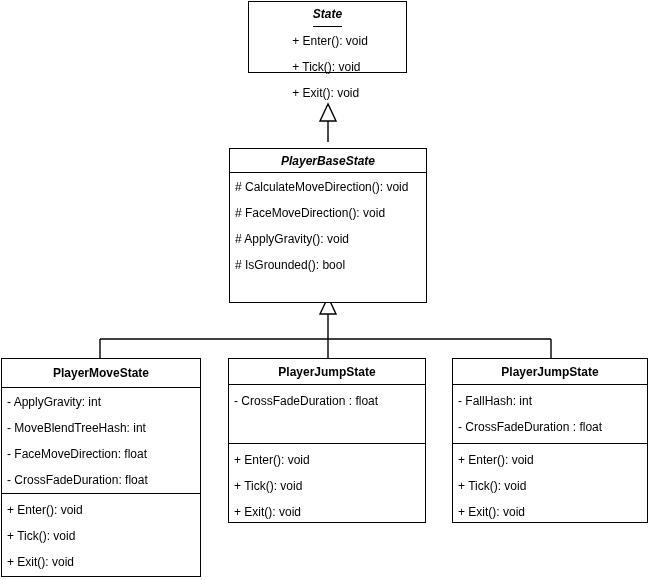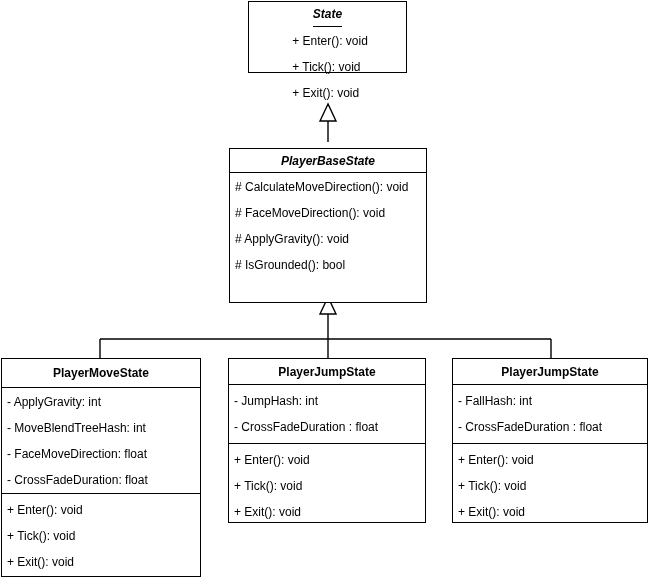--- a/index.html
+++ b/index.html
@@ -128,21 +128,20 @@
     <div class="uml-compartment methods">
       <div class="uml-row">+ Enter(): void</div>
       <div class="uml-row">+ Tick(): void</div>
       <div class="uml-row">+ Exit(): void</div>
     </div>
   </div>
 
   <div class="uml-class" id="box-jump">
     <div class="uml-title">PlayerJumpState</div>
     <div class="uml-compartment fields sep">
-      <div class="uml-row">- JumpHash: int</div>
       <div class="uml-row">- CrossFadeDuration : float</div>
     </div>
     <div class="uml-compartment methods">
       <div class="uml-row">+ Enter(): void</div>
       <div class="uml-row">+ Tick(): void</div>
       <div class="uml-row">+ Exit(): void</div>
     </div>
   </div>
 
   <div class="uml-class" id="box-fall">

